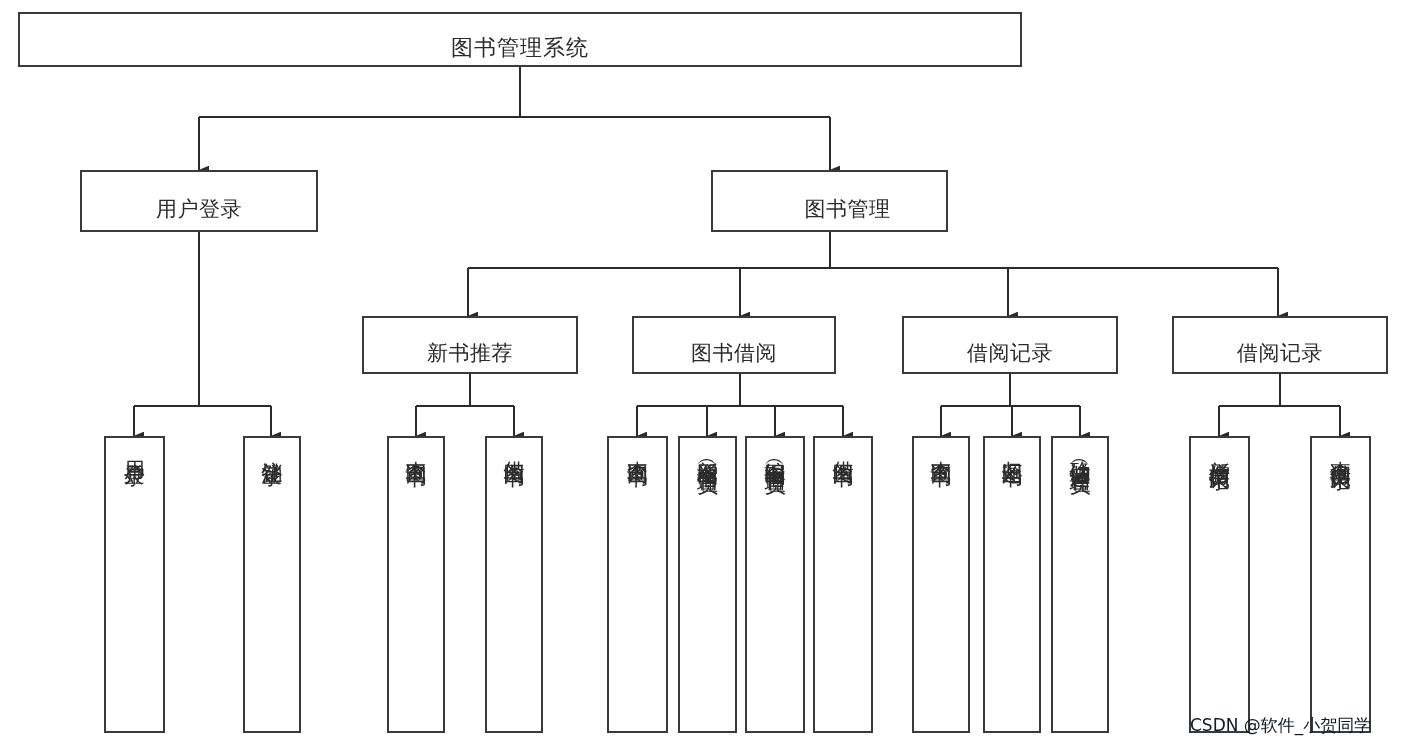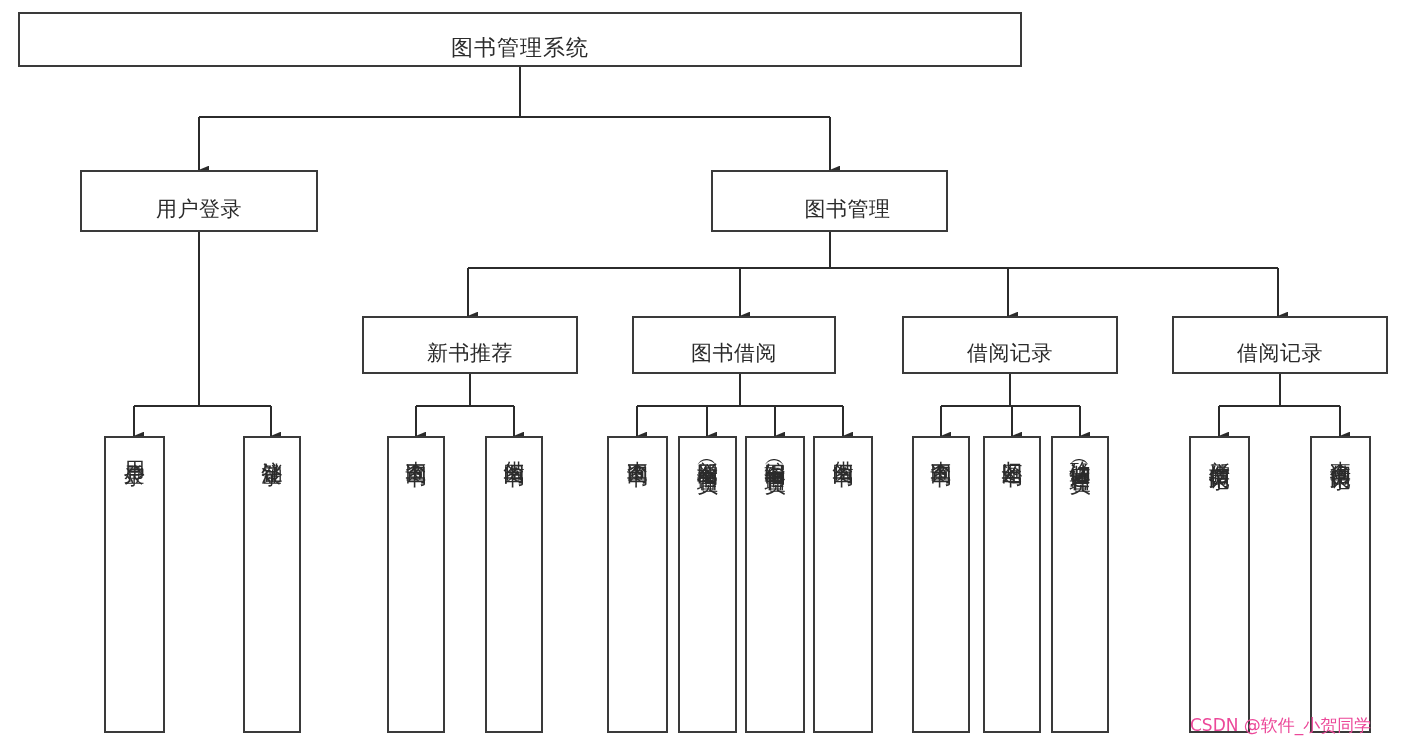--- a/index.html
+++ b/index.html
@@ -180,15 +180,15 @@
         <span class="node-label" style="color: rgb(43, 43, 43);">确认归还（管理员）</span>
       </div>
       <div class="node vertical" style="left: 1189px; top: 436px; width: 61px; height: 297px; border-color: rgb(58, 58, 58); background: rgb(255, 255, 255);">
         <span class="node-label" style="color: rgb(43, 43, 43);">新增借阅记录</span>
       </div>
       <div class="node vertical" style="left: 1310px; top: 436px; width: 61px; height: 297px; border-color: rgb(58, 58, 58); background: rgb(255, 255, 255);">
         <span class="node-label" style="color: rgb(43, 43, 43);">查询借阅记录</span>
       </div>
     </div>
 
-  <div class="watermark" style="left: 1190px; top: 714px; color: #ec4899;">CSDN @软件_小贺同学</div>
+  <div class="watermark" style="left: 1190px; top: 714px; color: #0f172a;">CSDN @软件_小贺同学</div>
 
 </div>
 
 </body></html>

